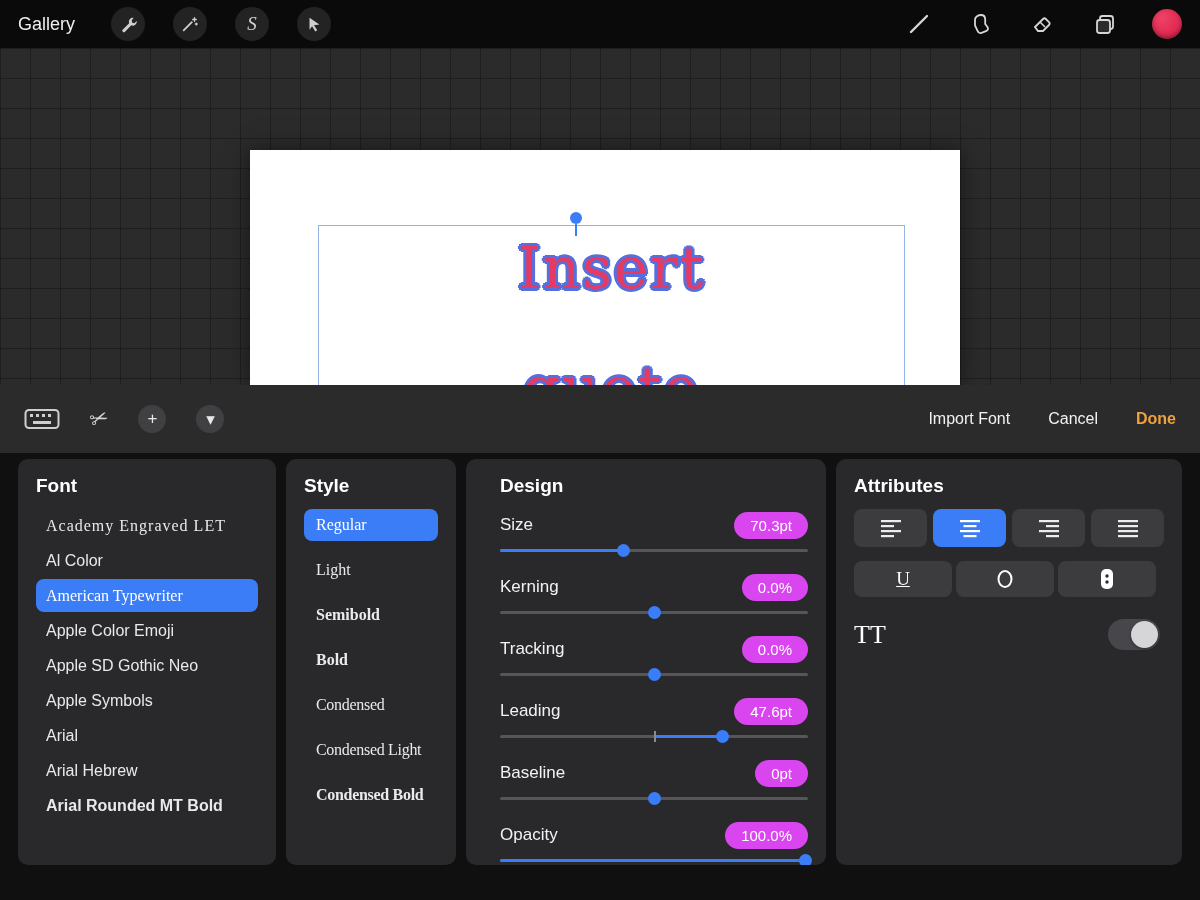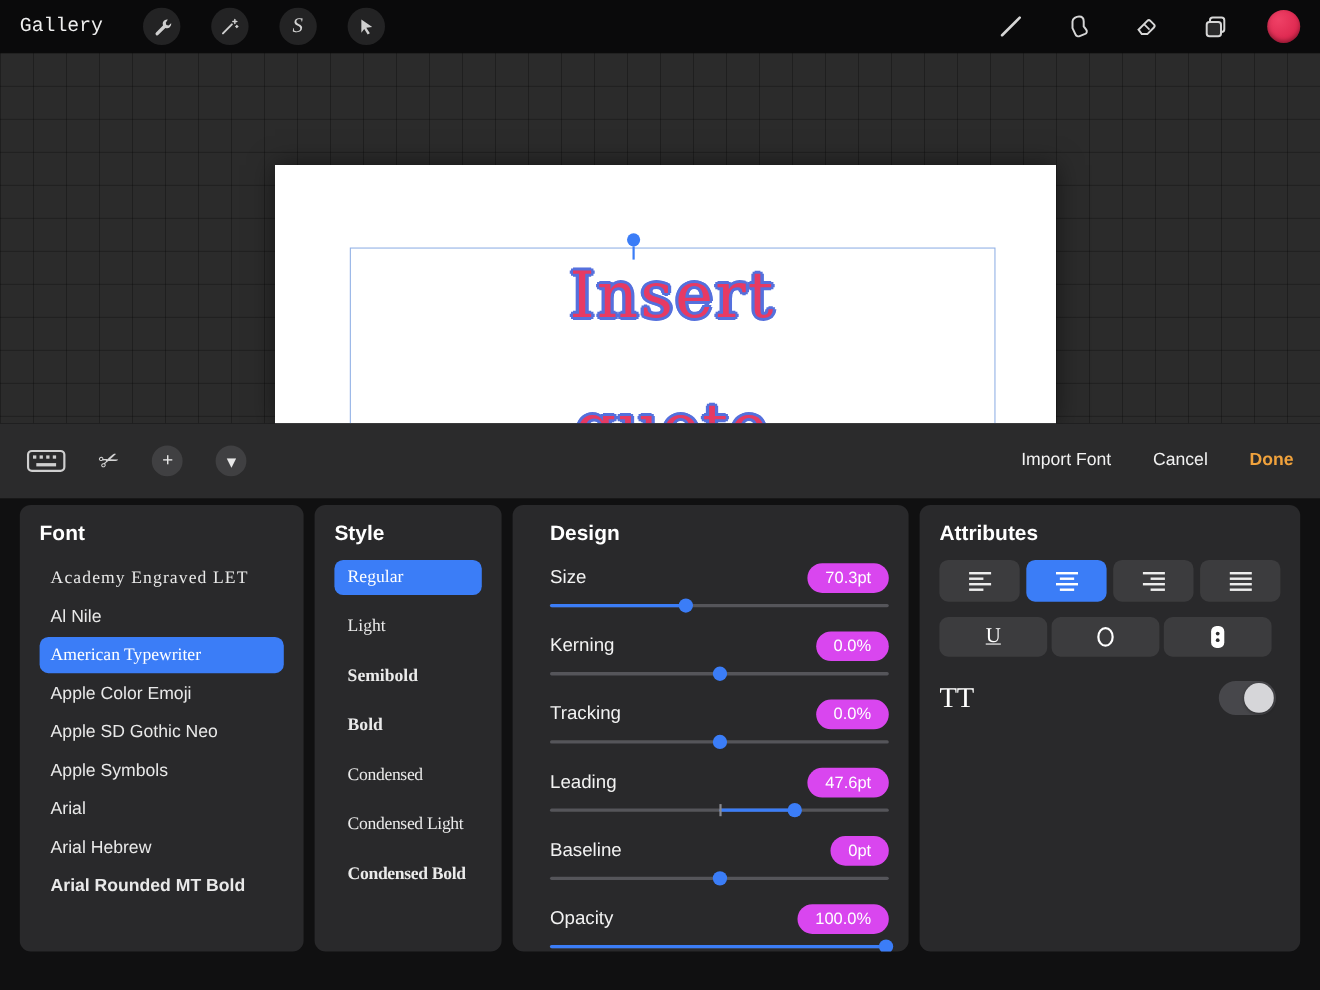--- a/index.html
+++ b/index.html
@@ -4,21 +4,21 @@
 <style>
   * { margin:0; padding:0; box-sizing:border-box; }
   html,body { width:1200px; height:900px; overflow:hidden; background:#0a0a0b;
     font-family:"Liberation Sans", sans-serif; color:#fff; }
   .app { position:relative; width:1200px; height:900px; }
 
   
   .topbar { position:absolute; top:0; left:0; right:0; height:48px; background:#0a0a0b;
     display:flex; align-items:center; justify-content:space-between; padding:0 18px; z-index:30; }
   .tb-left, .tb-right { display:flex; align-items:center; }
-  .gallery { font-size:18px; color:#efefef; margin-right:22px;font-family:Liberation Mono, monospace; }
+  .gallery { font-size:18px; color:#efefef; margin-right:22px; }
   .circ-btn { width:34px; height:34px; border-radius:50%; background:#232324; margin:0 14px 0 14px;
     display:flex; align-items:center; justify-content:center; }
   .tb-icon { width:34px; height:34px; display:flex; align-items:center; justify-content:center; margin-left:28px; }
   .s-glyph { font-family:"Liberation Serif", serif; font-style:italic; font-size:19px; color:#d4d4d4; }
   .color-swatch { width:30px; height:30px; border-radius:50%; margin-left:30px;
     box-shadow:inset 0 -2px 4px rgba(0,0,0,.35); }
 
   
   .canvas-area { position:absolute; top:48px; left:0; width:1200px; height:337px;
     background-color:#2b2b2b;
@@ -202,21 +202,21 @@
       <span class="st-btn">Cancel</span>
       <span class="st-btn st-done" style="color:#f0a23c">Done</span>
     </div>
 
     <div class="panels">
 
       <section class="panel font-panel">
         <div class="panel-title">Font</div>
         <ul class="font-list">
           <li class="f-engraved">Academy Engraved LET</li>
-          <li>Al Nile</li>
+          <li>Al Color</li>
           <li class="sel f-typewriter">American Typewriter</li>
           <li>Apple Color Emoji</li>
           <li>Apple SD Gothic Neo</li>
           <li class="f-symbols">Apple Symbols</li>
           <li>Arial</li>
           <li>Arial Hebrew</li>
           <li class="f-roundbold">Arial Rounded MT Bold</li>
         </ul>
       </section>
 

